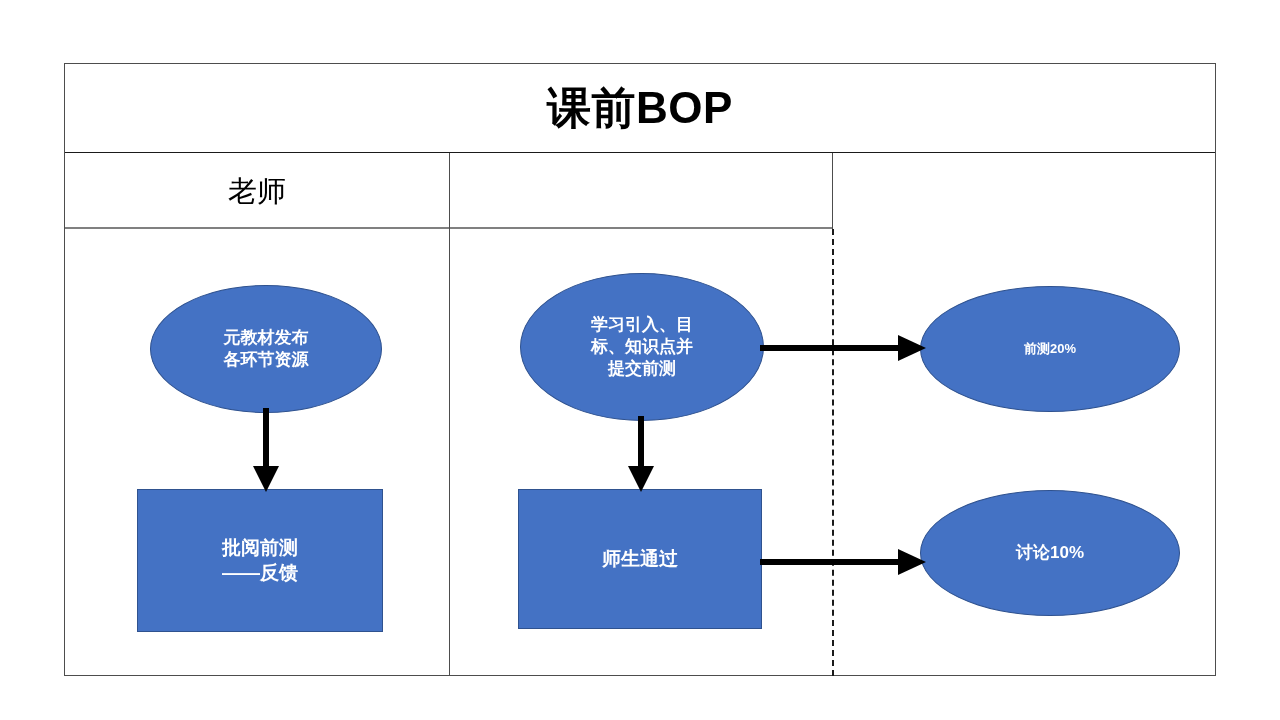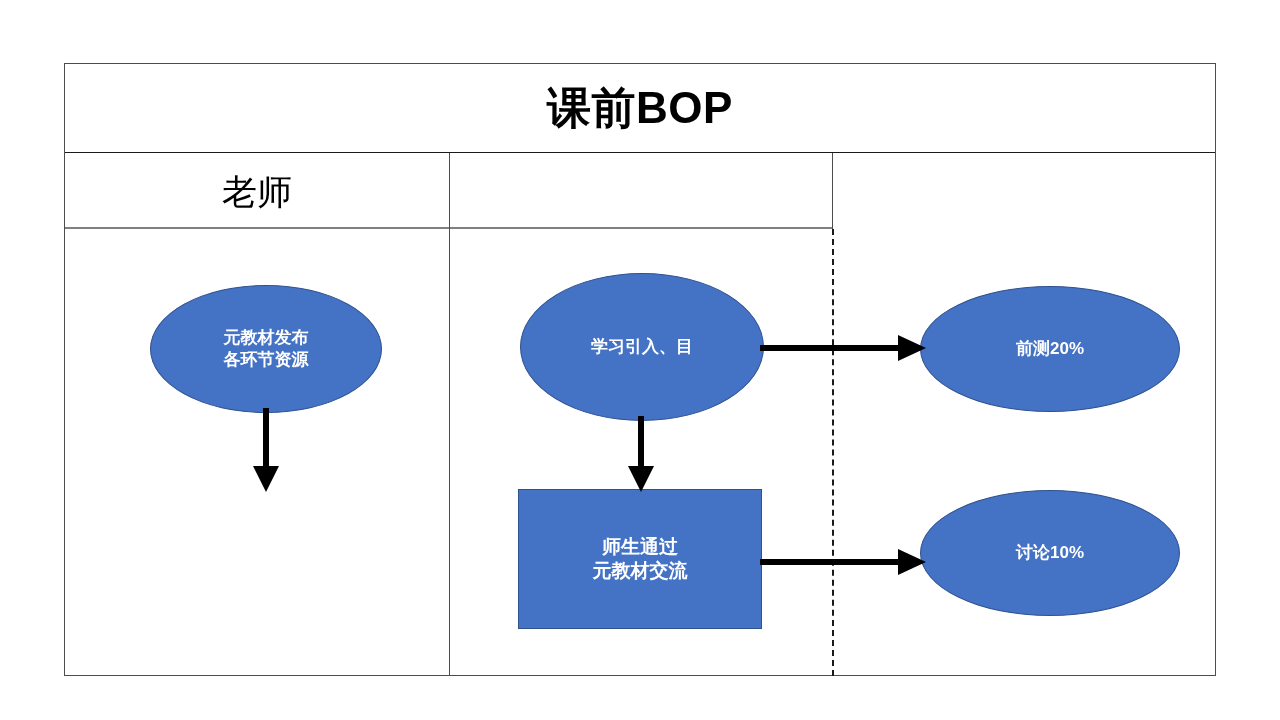--- a/index.html
+++ b/index.html
@@ -70,21 +70,21 @@
     position: absolute;
     top: 0;
     height: 76px;
     display: flex;
     align-items: center;
     justify-content: center;
   }
   .header-cell.teacher { left: 0px;   width: 384px; }
   .header-cell.student { left: 384px; width: 383px; }
   .header-text {
-    font-size: 35px;
+    font-size: 29px;
     color: #000000;
     line-height: 1;
   }
 
   
   .col-divider {
     position: absolute;
     top: 89px;
     width: 1px;
     background: #4d4d4d;
@@ -122,21 +122,21 @@
   .node .lines { width: 100%; padding: 0 6px; box-sizing: border-box; }
   .node .lines div { white-space: nowrap; }
 
   
   #shape-teacher-ellipse { left: 150px; top: 277px; width: 232px; height: 128px; font-size: 17px; text-align: center; }
   #shape-teacher-rect    { left: 137px; top: 481px; width: 246px; height: 143px; font-size: 19px; }
 
   #shape-student-ellipse { left: 520px; top: 265px; width: 244px; height: 148px; font-size: 17px; }
   #shape-student-rect    { left: 518px; top: 481px; width: 244px; height: 140px; font-size: 19px; }
 
-  #shape-pretest-ellipse { left: 920px; top: 278px; width: 260px; height: 126px; font-size: 17px; }
+  #shape-pretest-ellipse { left: 920px; top: 278px; width: 260px; height: 126px; font-size: 13px; }
   #shape-discuss-ellipse { left: 920px; top: 482px; width: 260px; height: 126px; font-size: 17px; }
 
   
   .connector { position: absolute; }
   .connector svg { display: block; overflow: visible; }
 </style>
 </head>
 <body>
 
 <div id="canvas">
@@ -159,31 +159,38 @@
 
   </div>
 
   <div id="shape-teacher-ellipse" class="node ellipse">
     <div class="lines">
       <div>元教材发布</div>
       <div>各环节资源</div>
     </div>
   </div>
 
+  <div id="shape-teacher-rect" class="node rect">
+    <div class="lines">
+      <div>批阅前测</div>
+      <div>——反馈</div>
+    </div>
+  </div>
 
   <div id="shape-student-ellipse" class="node ellipse">
     <div class="lines">
       <div>学习引入、目</div>
+      <div>标、知识点并</div>
+      <div>提交前测</div>
     </div>
   </div>
 
   <div id="shape-student-rect" class="node rect">
     <div class="lines">
       <div>师生通过</div>
-      <div>元教材交流</div>
     </div>
   </div>
 
   <div id="shape-pretest-ellipse" class="node ellipse">
     <div class="lines">
       <div>前测20%</div>
     </div>
   </div>
 
   <div id="shape-discuss-ellipse" class="node ellipse">

